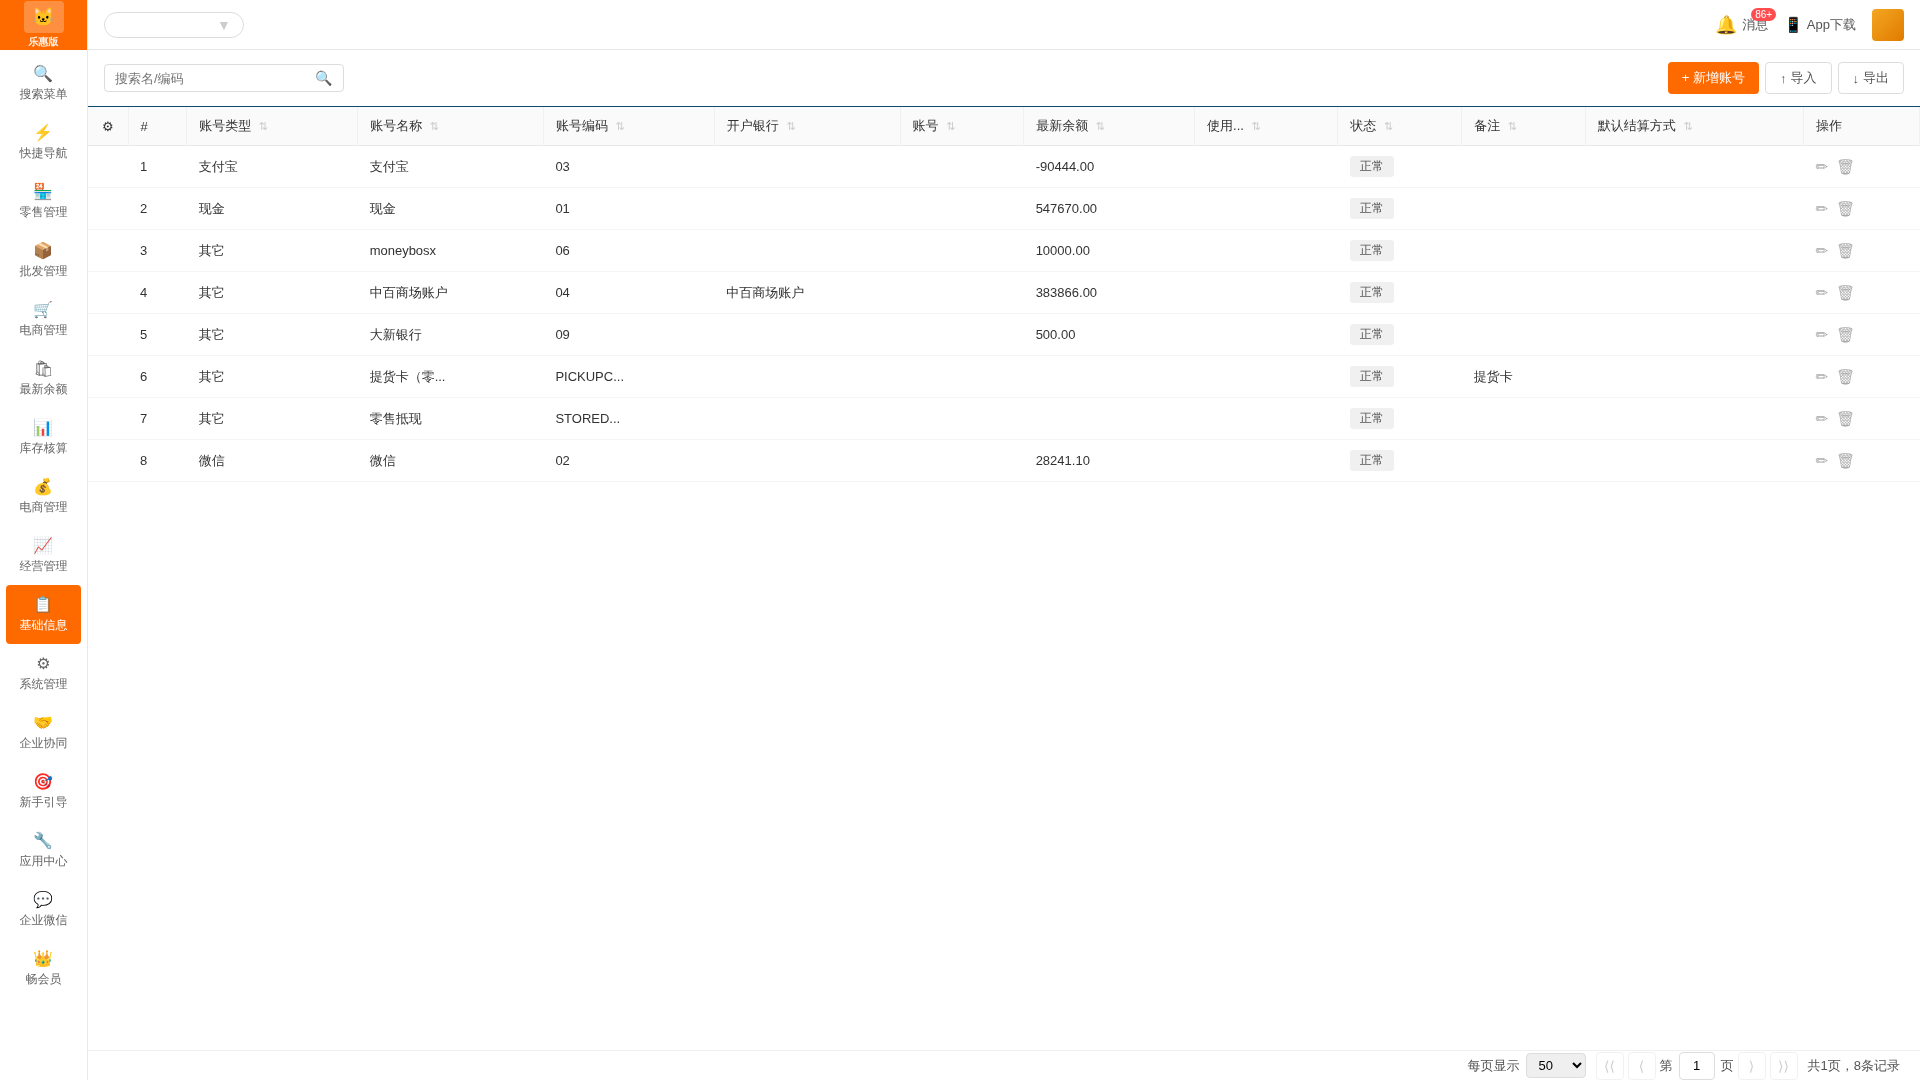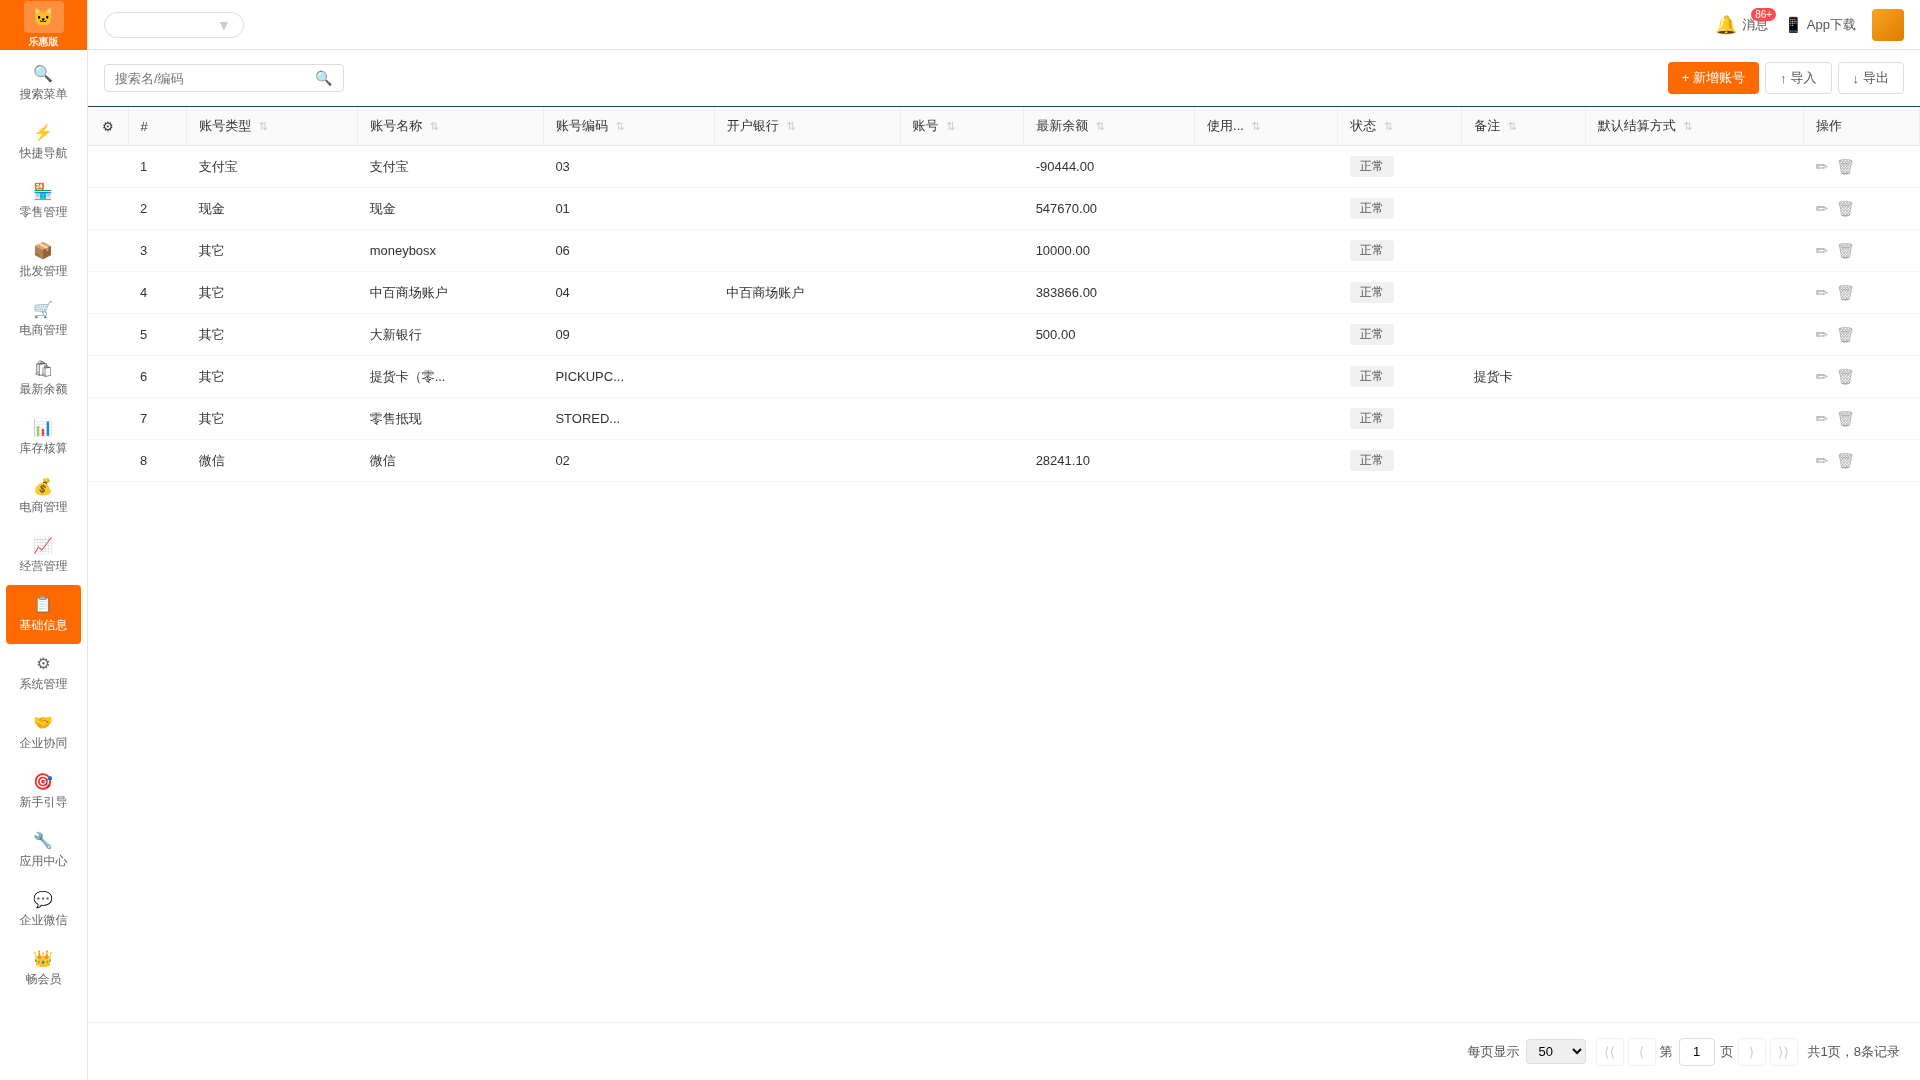--- a/index.html
+++ b/index.html
@@ -256,21 +256,21 @@
       background: #f0f0f0;
       color: #555;
       font-size: 12px;
     }
     .status-normal { background: #f0f0f0; color: #555; }
     .action-icons { display: flex; gap: 8px; align-items: center; }
     .action-icon { cursor: pointer; color: #aaa; font-size: 15px; }
 
     
     .pagination {
-      height: 58px;
+      height: 30px;
       display: flex;
       align-items: center;
       justify-content: flex-end;
       padding: 0 20px;
       border-top: 1px solid #f0f0f0;
       gap: 10px;
       flex-shrink: 0;
       font-size: 13px;
       color: #555;
       margin-top: 16px;

